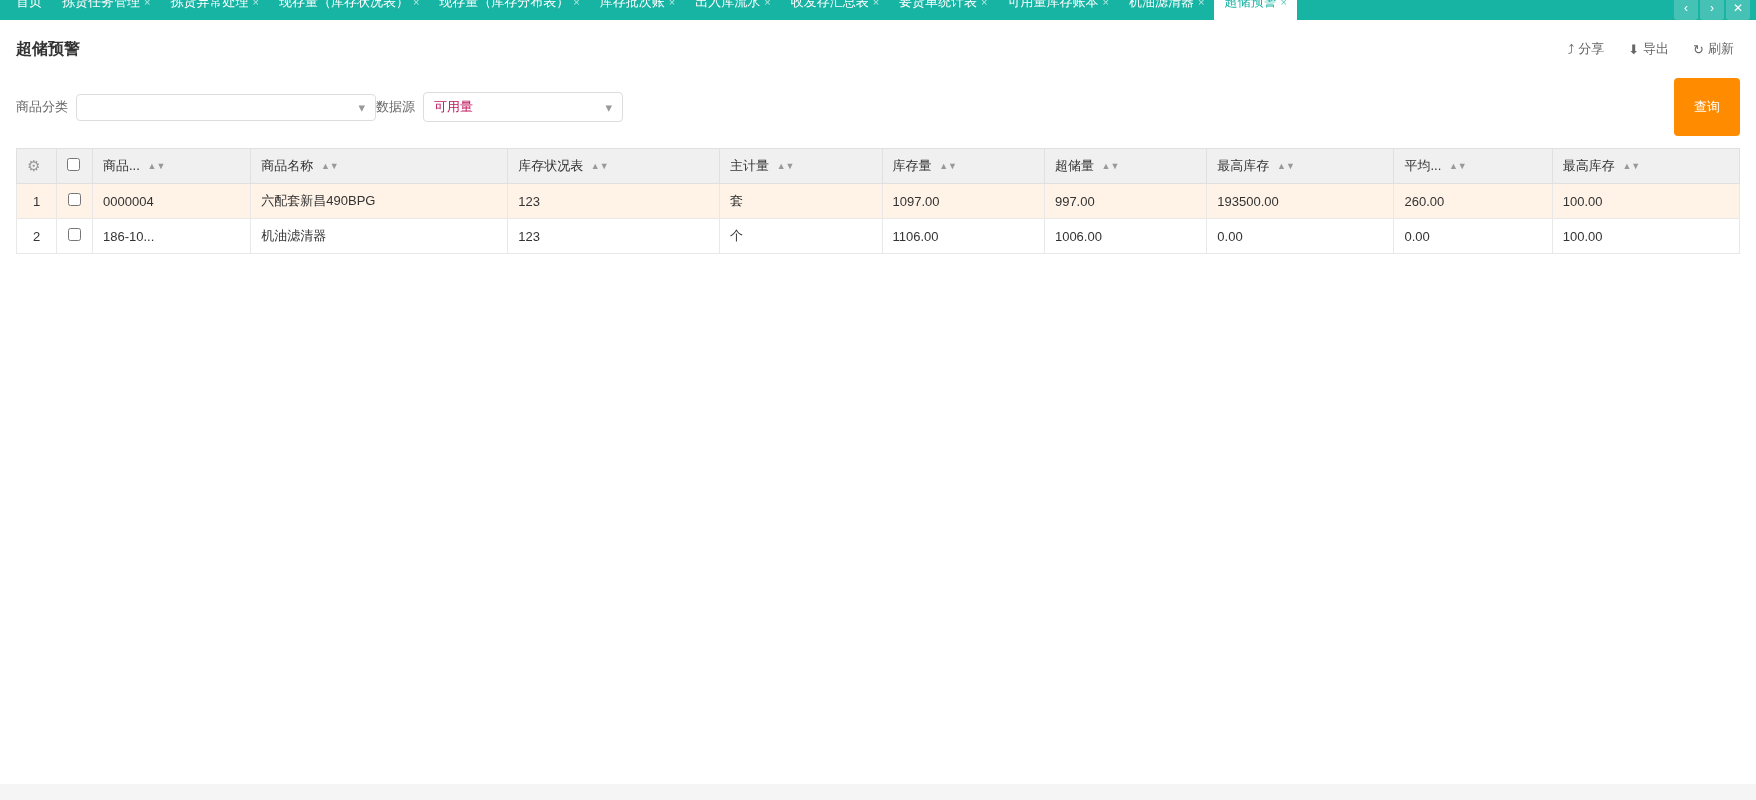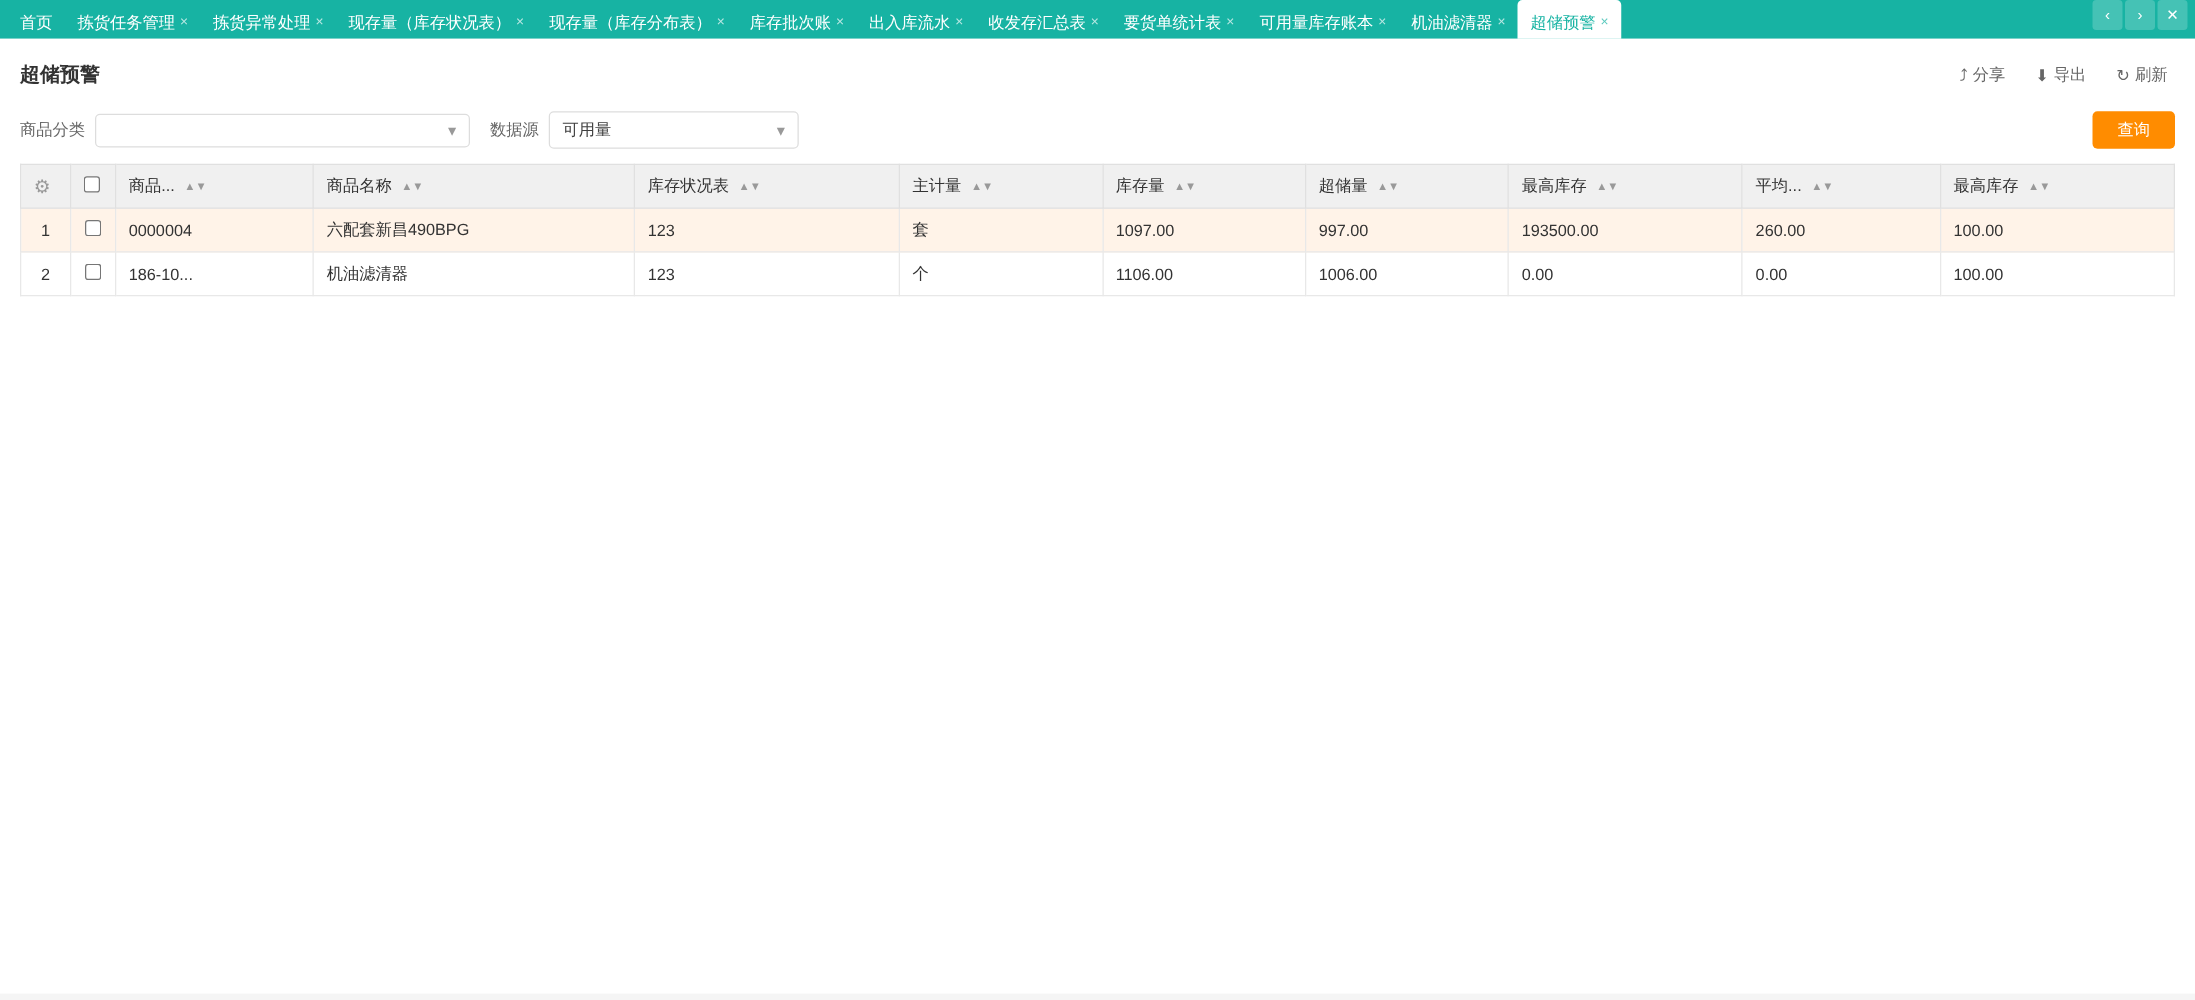--- a/index.html
+++ b/index.html
@@ -1,23 +1,23 @@
 <!DOCTYPE html>
 <html><head>
   <meta charset="utf-8">
   <style>
     * { box-sizing: border-box; margin: 0; padding: 0; font-family: 'Microsoft YaHei', Arial, sans-serif; }
     body { background: #f5f5f5; font-size: 13px; color: #333; }
 
     
     .top-nav {
       display: flex;
-      align-items: flex-start;
+      align-items: flex-end;
       background: #17b3a3;
-      height: 31px;
+      height: 20px;
       padding: 0 6px;
       overflow: hidden;
       white-space: nowrap;
     }
     .top-nav .nav-item {
       display: inline-flex;
       align-items: center;
       padding: 0 10px;
       height: 36px;
       color: #fff;
@@ -85,21 +85,21 @@
       cursor: pointer;
       background: none;
       border: none;
       padding: 4px 6px;
     }
 
     
     .filter-row {
       display: flex;
       align-items: center;
-      gap: 16px;
+      gap: 0;
       margin-bottom: 12px;
       flex-wrap: wrap;
     }
     .filter-group {
       display: flex;
       align-items: center;
       gap: 8px;
     }
     .filter-label {
       color: #666;
@@ -118,21 +118,21 @@
       gap: 4px;
       font-size: 13px;
     }
     .filter-select-wide { min-width: 300px; }
     .filter-select span.chevron { margin-left: auto; color: #999; }
     .btn-primary {
       background: #ff8c00;
       color: #fff;
       border: none;
       border-radius: 4px;
-      padding: 6px 20px;
+      padding: 20px 20px;
       cursor: pointer;
       font-size: 13px;
     }
     .btn-secondary {
       background: #fff;
       color: #666;
       border: 1px solid #ddd;
       border-radius: 4px;
       padding: 6px 20px;
       cursor: pointer;
@@ -189,21 +189,21 @@
     }
     .settings-icon {
       color: #999;
       font-size: 15px;
       cursor: pointer;
     }
     input[type="checkbox"] { cursor: pointer; }
 
     
     .datasource-value {
-      color: #404040;
+      color: #be185d;
       font-size: 13px;
     }
   </style>
 </head>
 <body>
 
 <div class="top-nav">
   <div class="nav-item">
     <span>首页</span>
   </div>

